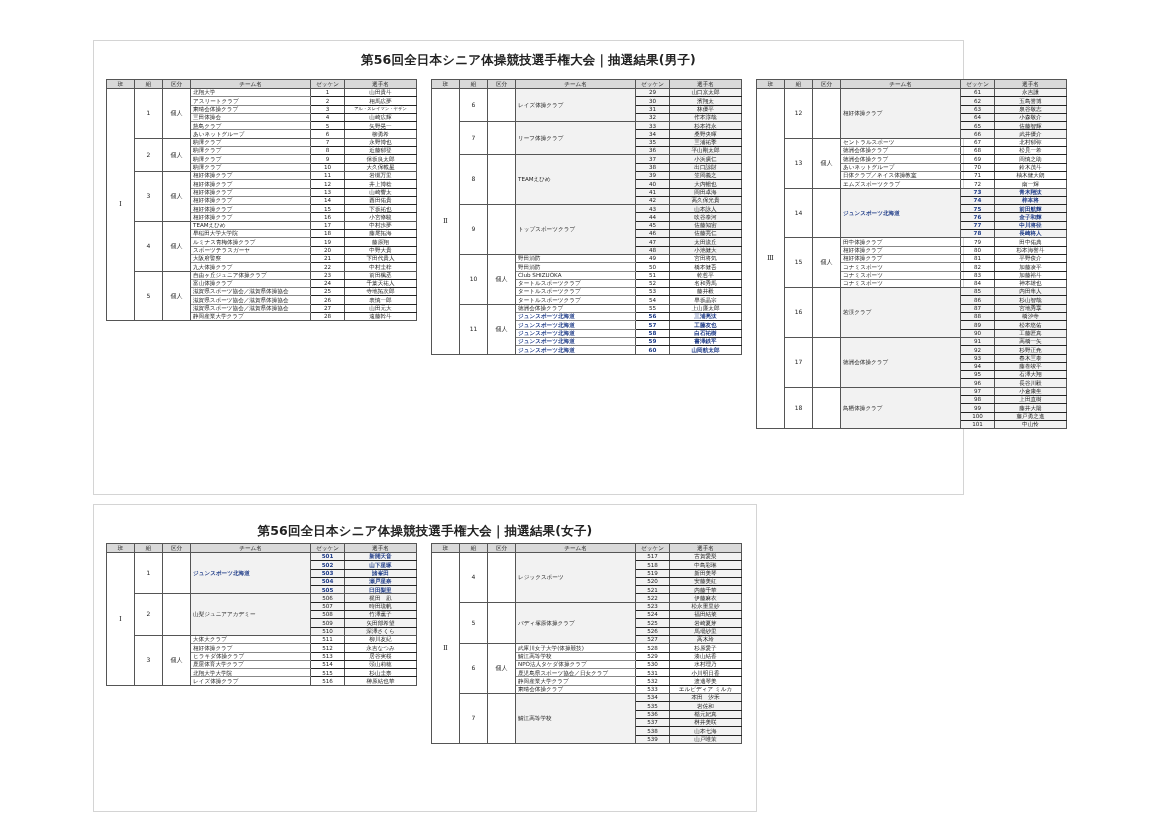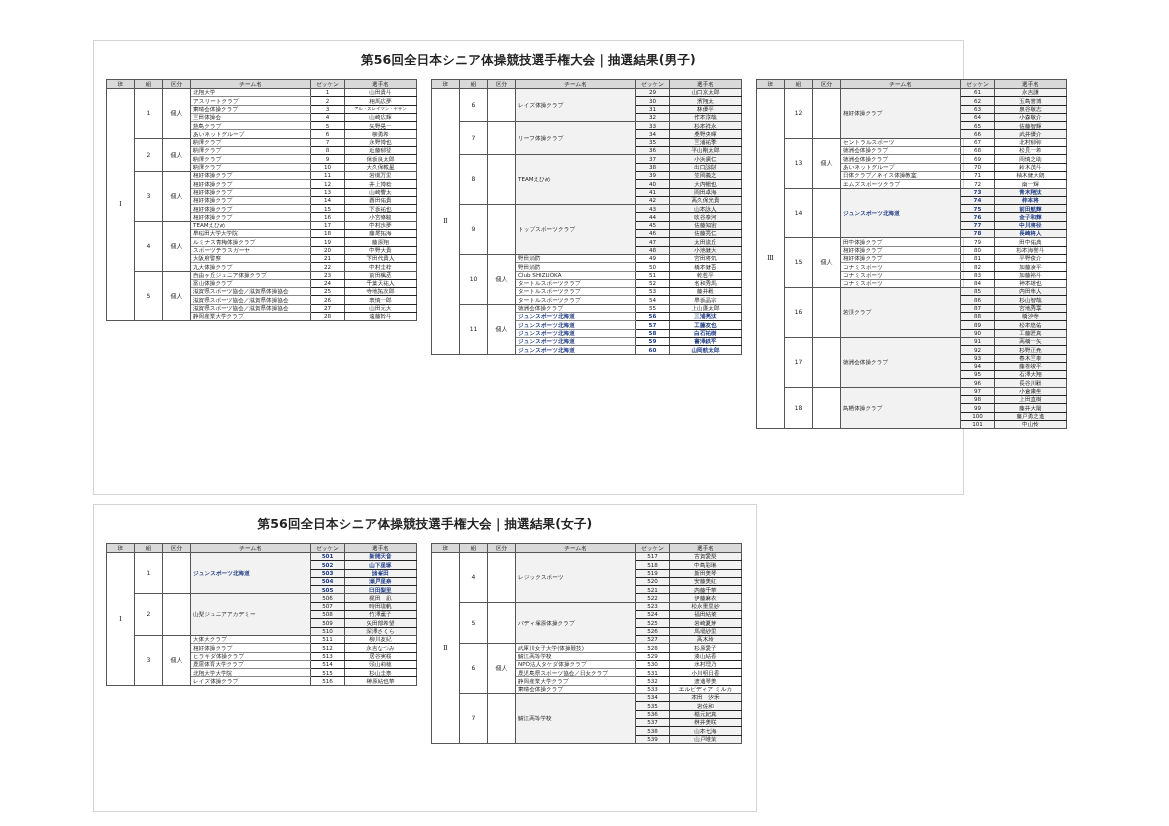--- a/index.html
+++ b/index.html
@@ -20,21 +20,21 @@
   .hl { color:#1f3c88 !important; font-weight:bold; }
   table.draw td.small { font-size:4.3px; }
 </style>
 </head>
 <body>
 
 <div class="panel" style="left:93px; top:40px; width:871px; height:455px;">
   <div class="panel-title" style="top:11px;">第56回全日本シニア体操競技選手権大会｜抽選結果(男子)</div>
 </div>
 <div class="panel" style="left:93px; top:504px; width:664px; height:308px;">
-  <div class="panel-title" style="top:11px;">第56回全日本シニア体操競技選手権大会｜抽選結果(女子)</div>
+  <div class="panel-title" style="top:18px;">第56回全日本シニア体操競技選手権大会｜抽選結果(女子)</div>
 </div>
 
 <table class="draw" style="left:106px; top:79px; width:310px;">
     <colgroup>
       <col style="width: 28px;">
       <col style="width: 28px;">
       <col style="width: 28px;">
       <col style="width: 120px;">
       <col style="width: 34px;">
       <col style="width: 72px;">

